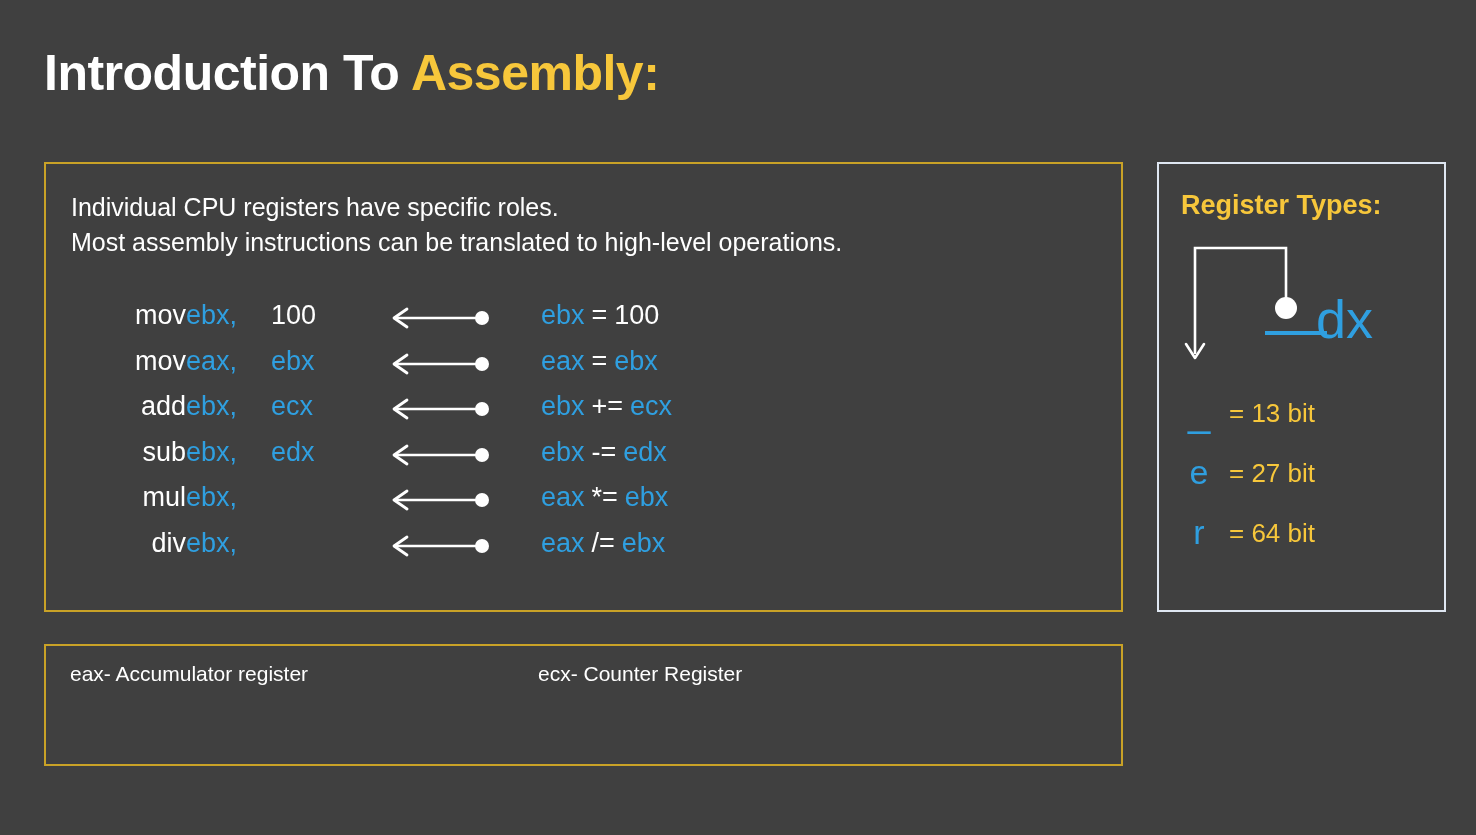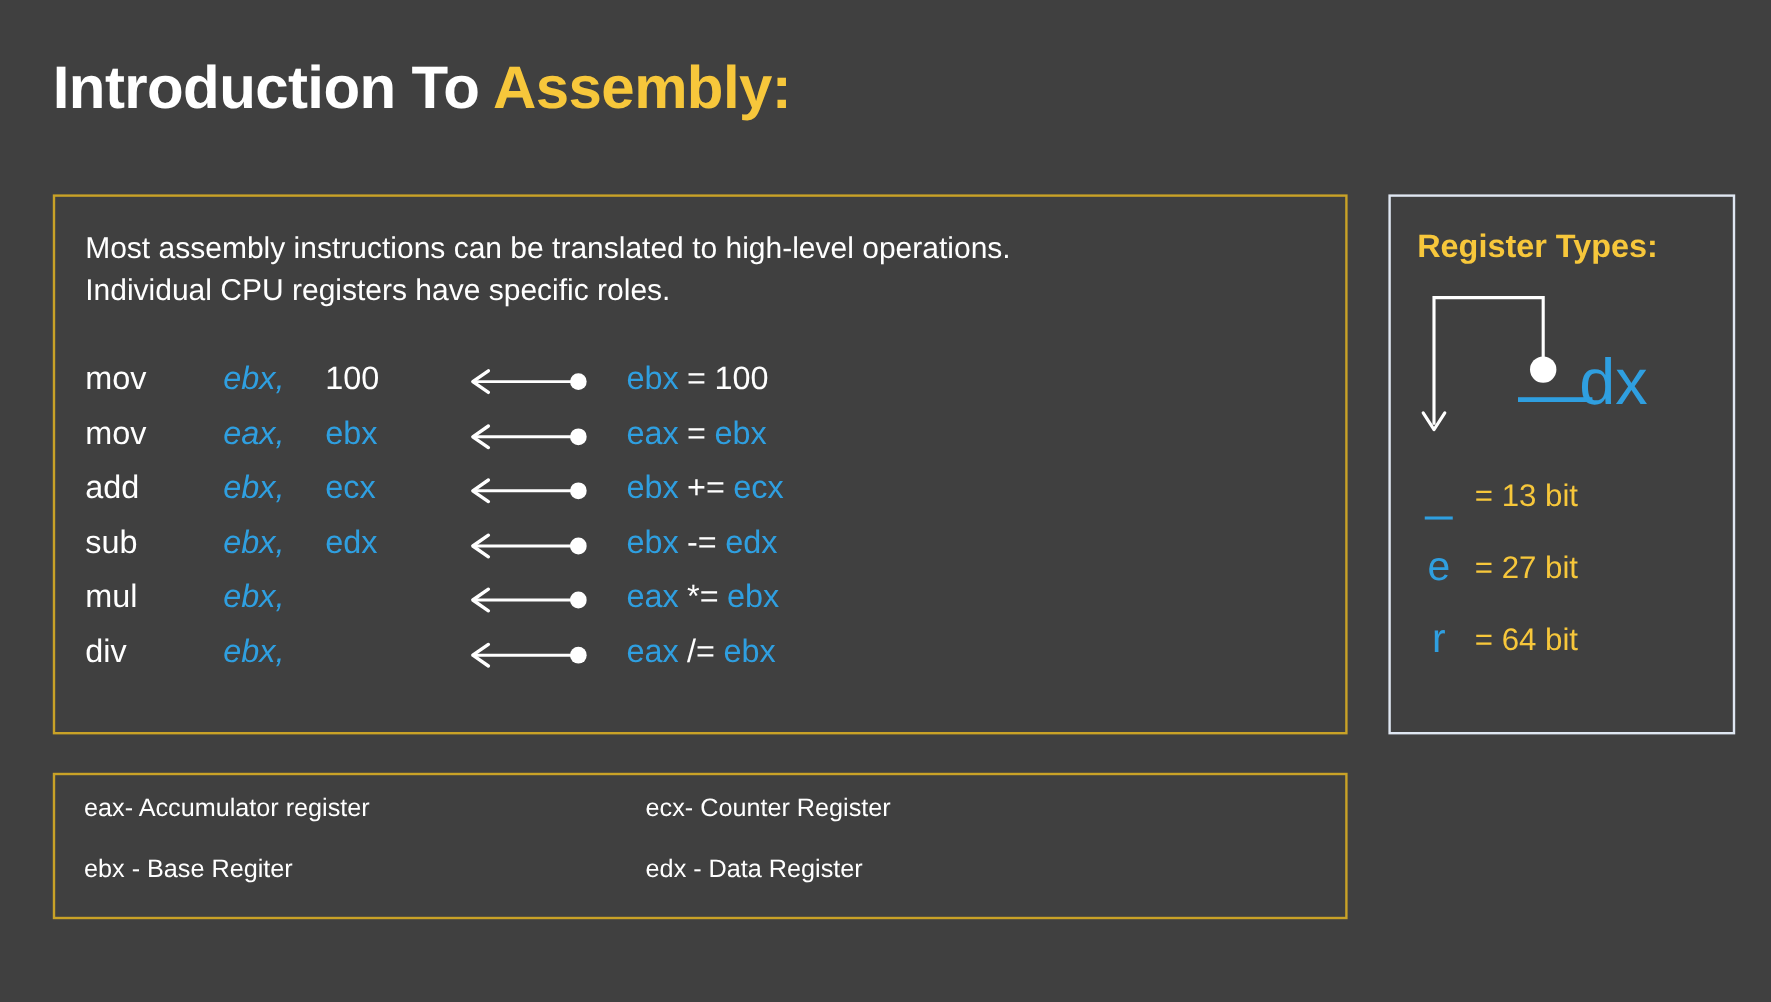--- a/index.html
+++ b/index.html
@@ -77,43 +77,43 @@
   .ins-row {
     position: relative;
     height: 45.5px;
     font-size: 27px;
     white-space: nowrap;
   }
   .c-mnemonic {
     position: absolute; left: 0; top: 0;
     width: 115px;
     color: #ffffff;
+    text-align: right;
   }
   .c-op1 {
     position: absolute; left: 115px; top: 0;
     width: 85px;
     color: #2f9fe0;
-    font-style: italic;
   }
   .c-op2 {
     position: absolute; left: 200px; top: 0;
     width: 140px;
   }
   .c-op2.num  { color: #ffffff; }
   .c-op2.reg  { color: #2f9fe0; }
   .arrow-cell {
     position: absolute;
     left: 318px;
     top: 4px;
     width: 130px;
     height: 28px;
   }
   .c-expr {
     position: absolute;
-    left: 451px;
+    left: 470px;
     top: 0;
     white-space: nowrap;
   }
   .c-expr .reg { color: #2f9fe0; }
   .c-expr .opr { color: #ffffff; padding: 0 7px; }
   .c-expr .num { color: #ffffff; }
 
   
   .arrow-svg { display: block; }
 
@@ -198,22 +198,22 @@
 
 <div id="slide">
 
   <div id="title">
     <span class="t-white">Introduction To </span><span class="t-gold">Assembly:</span>
   </div>
 
   <div class="panel" id="main-panel">
 
     <div id="intro">
+      <div>Individual CPU registers have specific roles.</div>
       <div>Most assembly instructions can be translated to high-level operations.</div>
-      <div>Individual CPU registers have specific roles.</div>
     </div>
 
     <div id="instructions">
 
       <div class="ins-row">
         <span class="c-mnemonic">mov</span>
         <span class="c-op1">ebx,</span>
         <span class="c-op2 num">100</span>
         <span class="arrow-cell">
           <svg class="arrow-svg" width="100" height="28" viewBox="0 0 100 28">
@@ -331,20 +331,16 @@
       </div>
     </div>
   </div>
 
   <div class="panel" id="legend-panel">
     <div id="reg-desc">
       <div class="desc-row">
         <span class="desc-col-a">eax- Accumulator register</span>
         <span class="desc-col-b">ecx- Counter Register</span>
       </div>
-      <div class="desc-row">
-        <span class="desc-col-a">ebx - Base Regiter</span>
-        <span class="desc-col-b">edx - Data Register</span>
-      </div>
     </div>
   </div>
 
 </div>
 
 </body></html>

